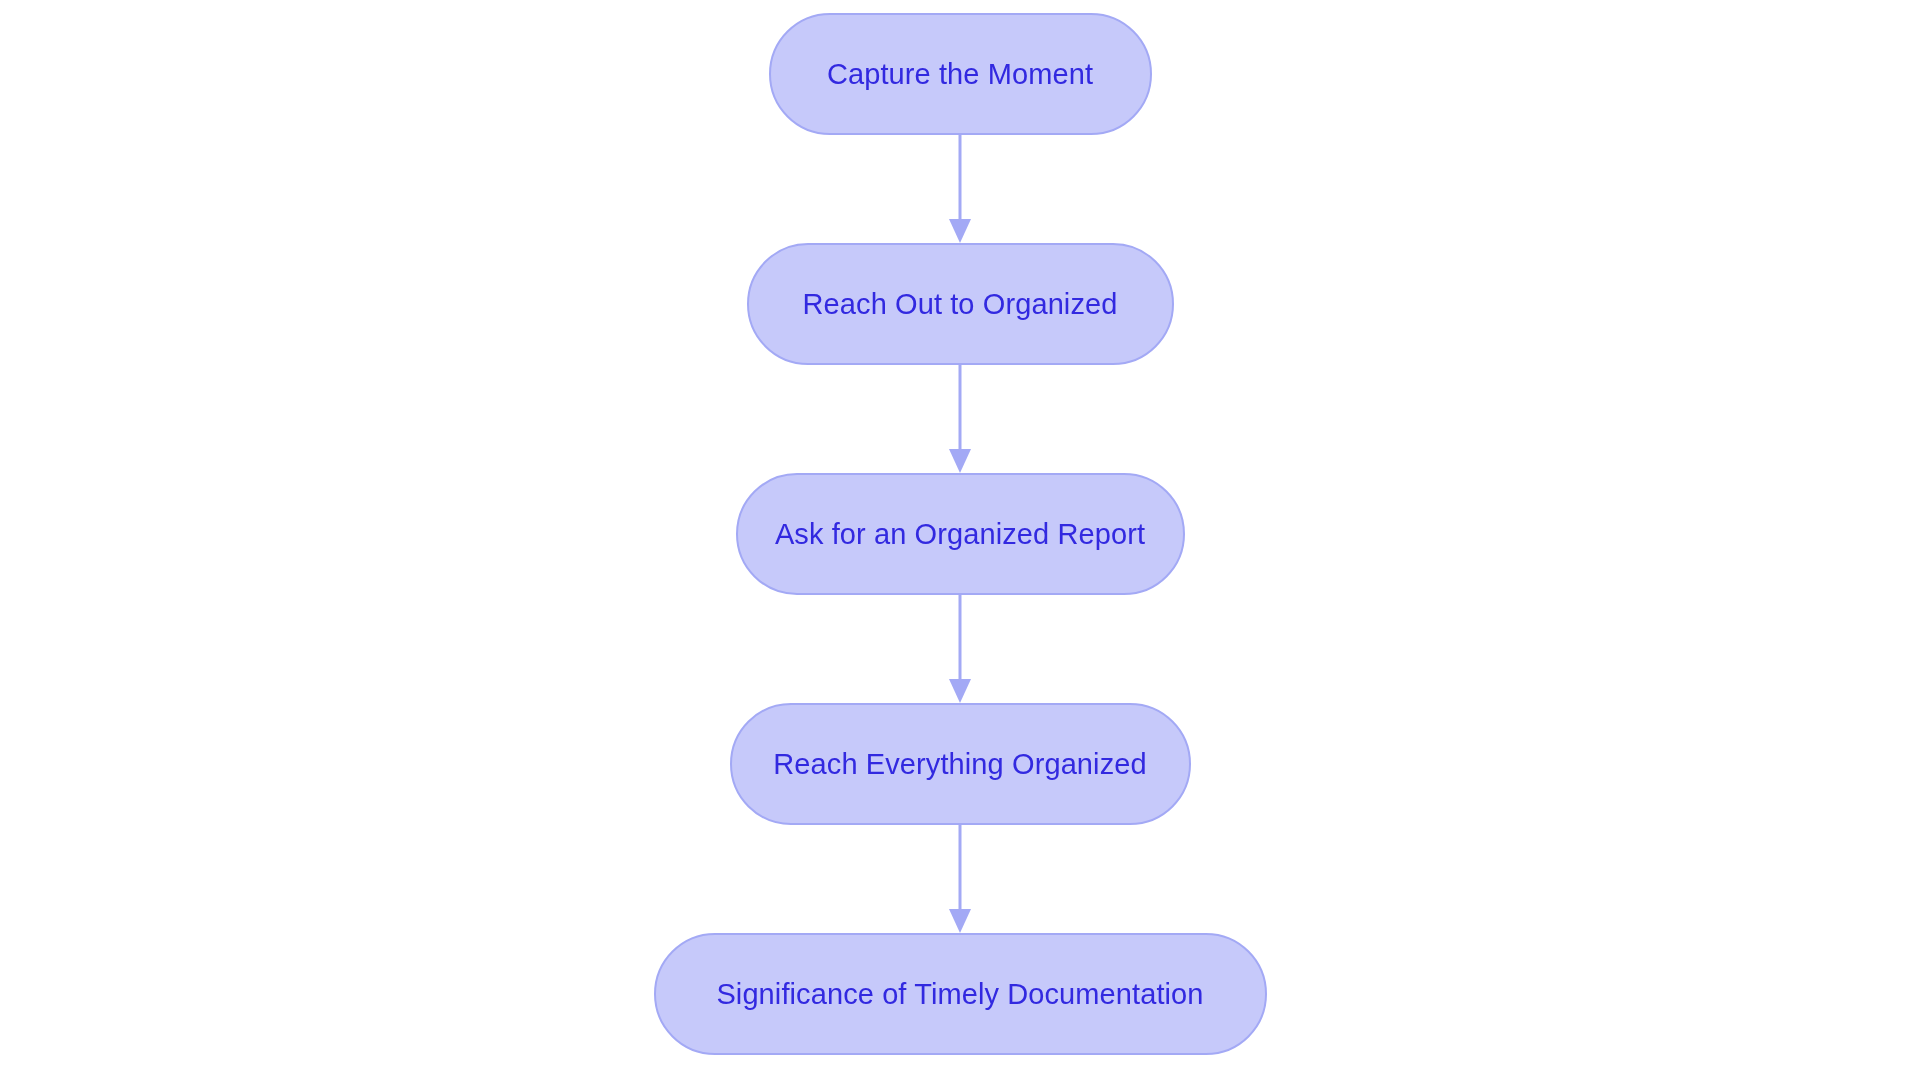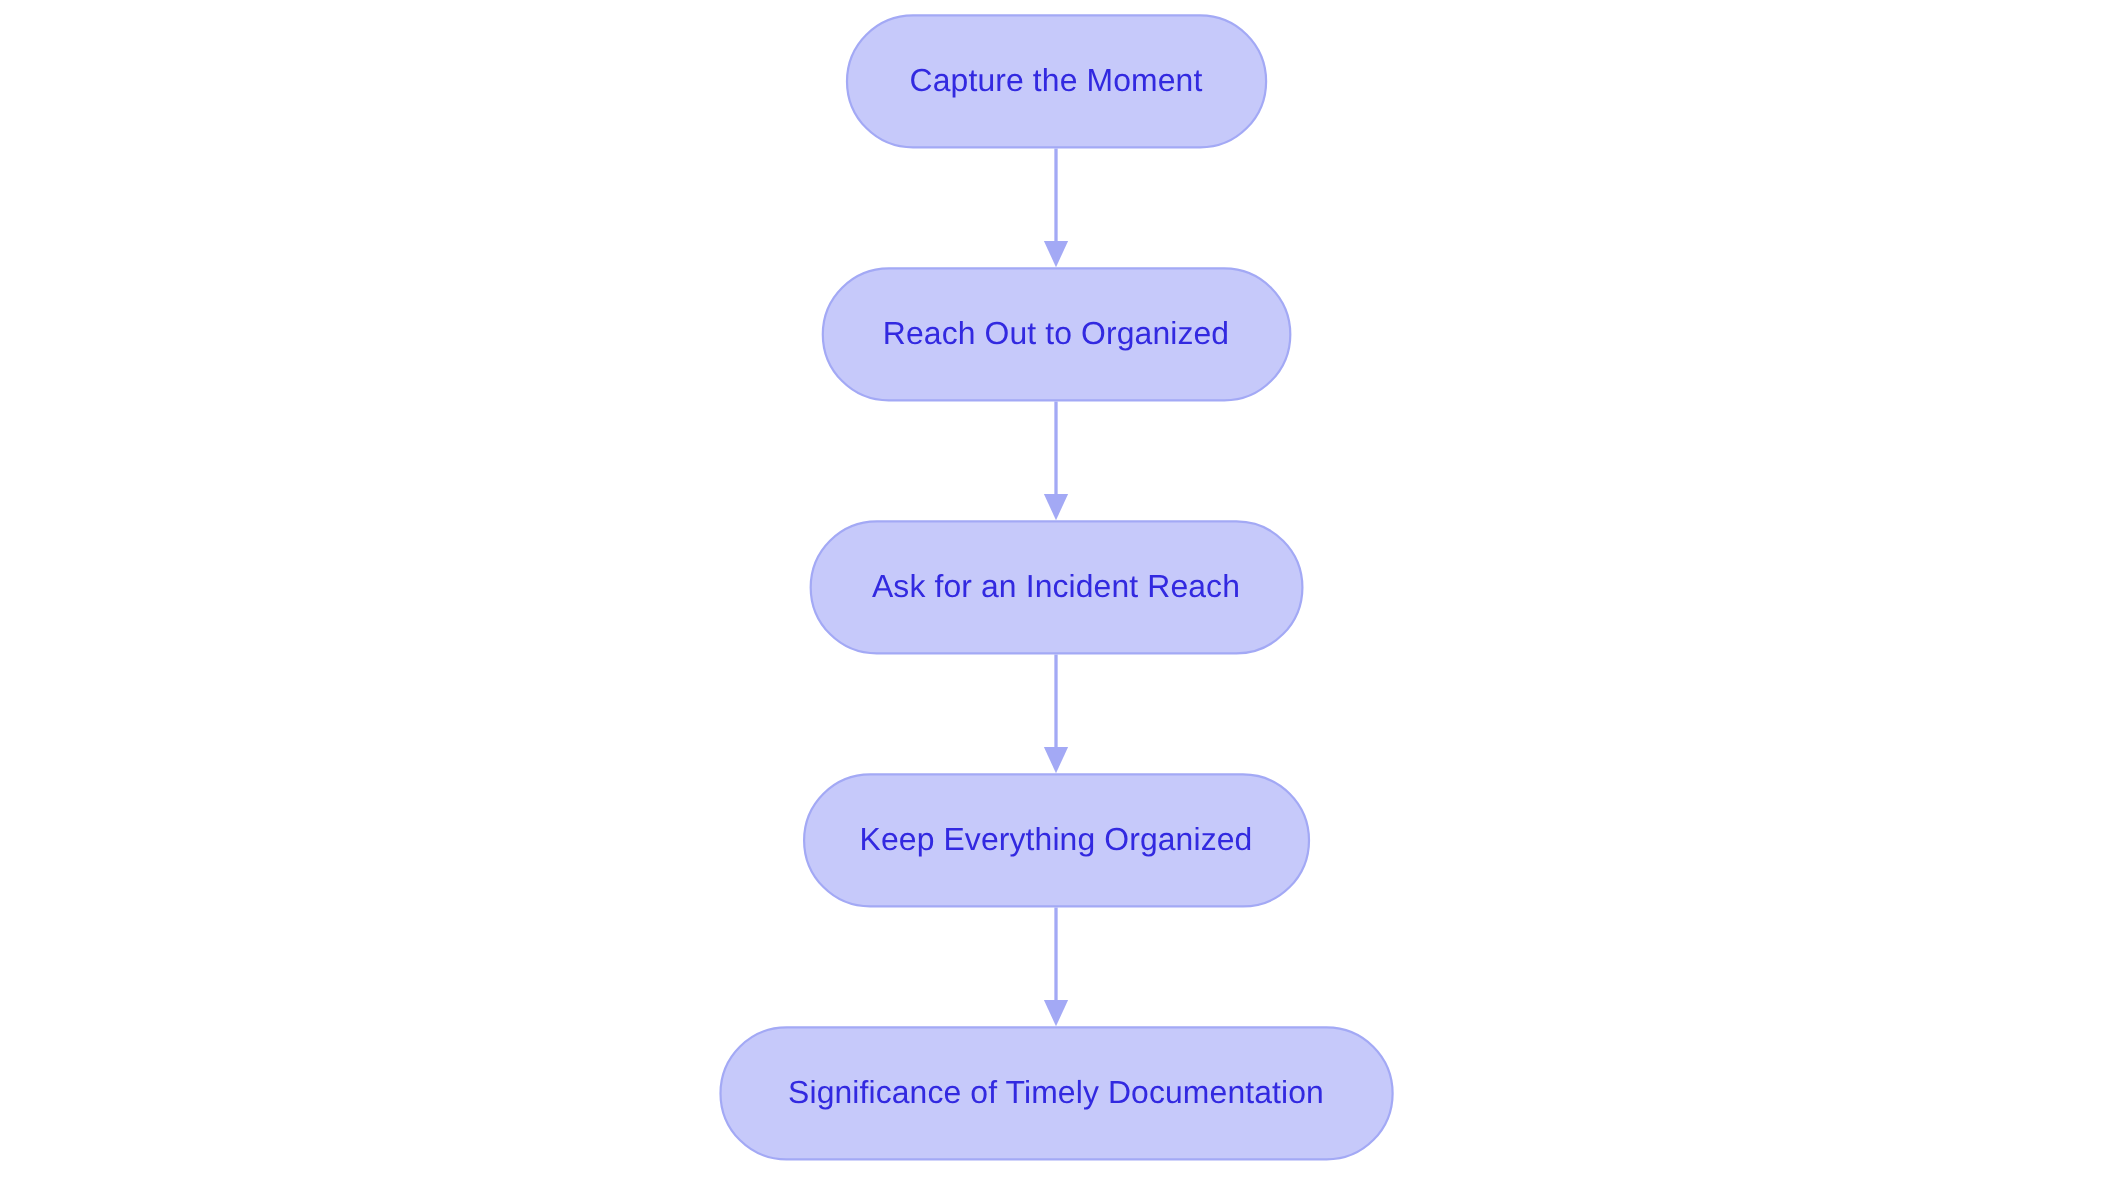--- a/index.html
+++ b/index.html
@@ -113,30 +113,30 @@
     <div class="flow-node node-w-2">
       <span class="flow-node-label">Reach Out to Organized</span>
     </div>
 
     <div class="flow-connector">
       <div class="connector-line"></div>
       <div class="connector-arrowhead"></div>
     </div>
 
     <div class="flow-node node-w-3">
-      <span class="flow-node-label">Ask for an Incident Reach</span>
+      <span class="flow-node-label">Ask for an Organized Report</span>
     </div>
 
     <div class="flow-connector">
       <div class="connector-line"></div>
       <div class="connector-arrowhead"></div>
     </div>
 
     <div class="flow-node node-w-4">
-      <span class="flow-node-label">Keep Everything Organized</span>
+      <span class="flow-node-label">Reach Everything Organized</span>
     </div>
 
     <div class="flow-connector">
       <div class="connector-line"></div>
       <div class="connector-arrowhead"></div>
     </div>
 
     <div class="flow-node node-w-5">
       <span class="flow-node-label">Significance of Timely Documentation</span>
     </div>

